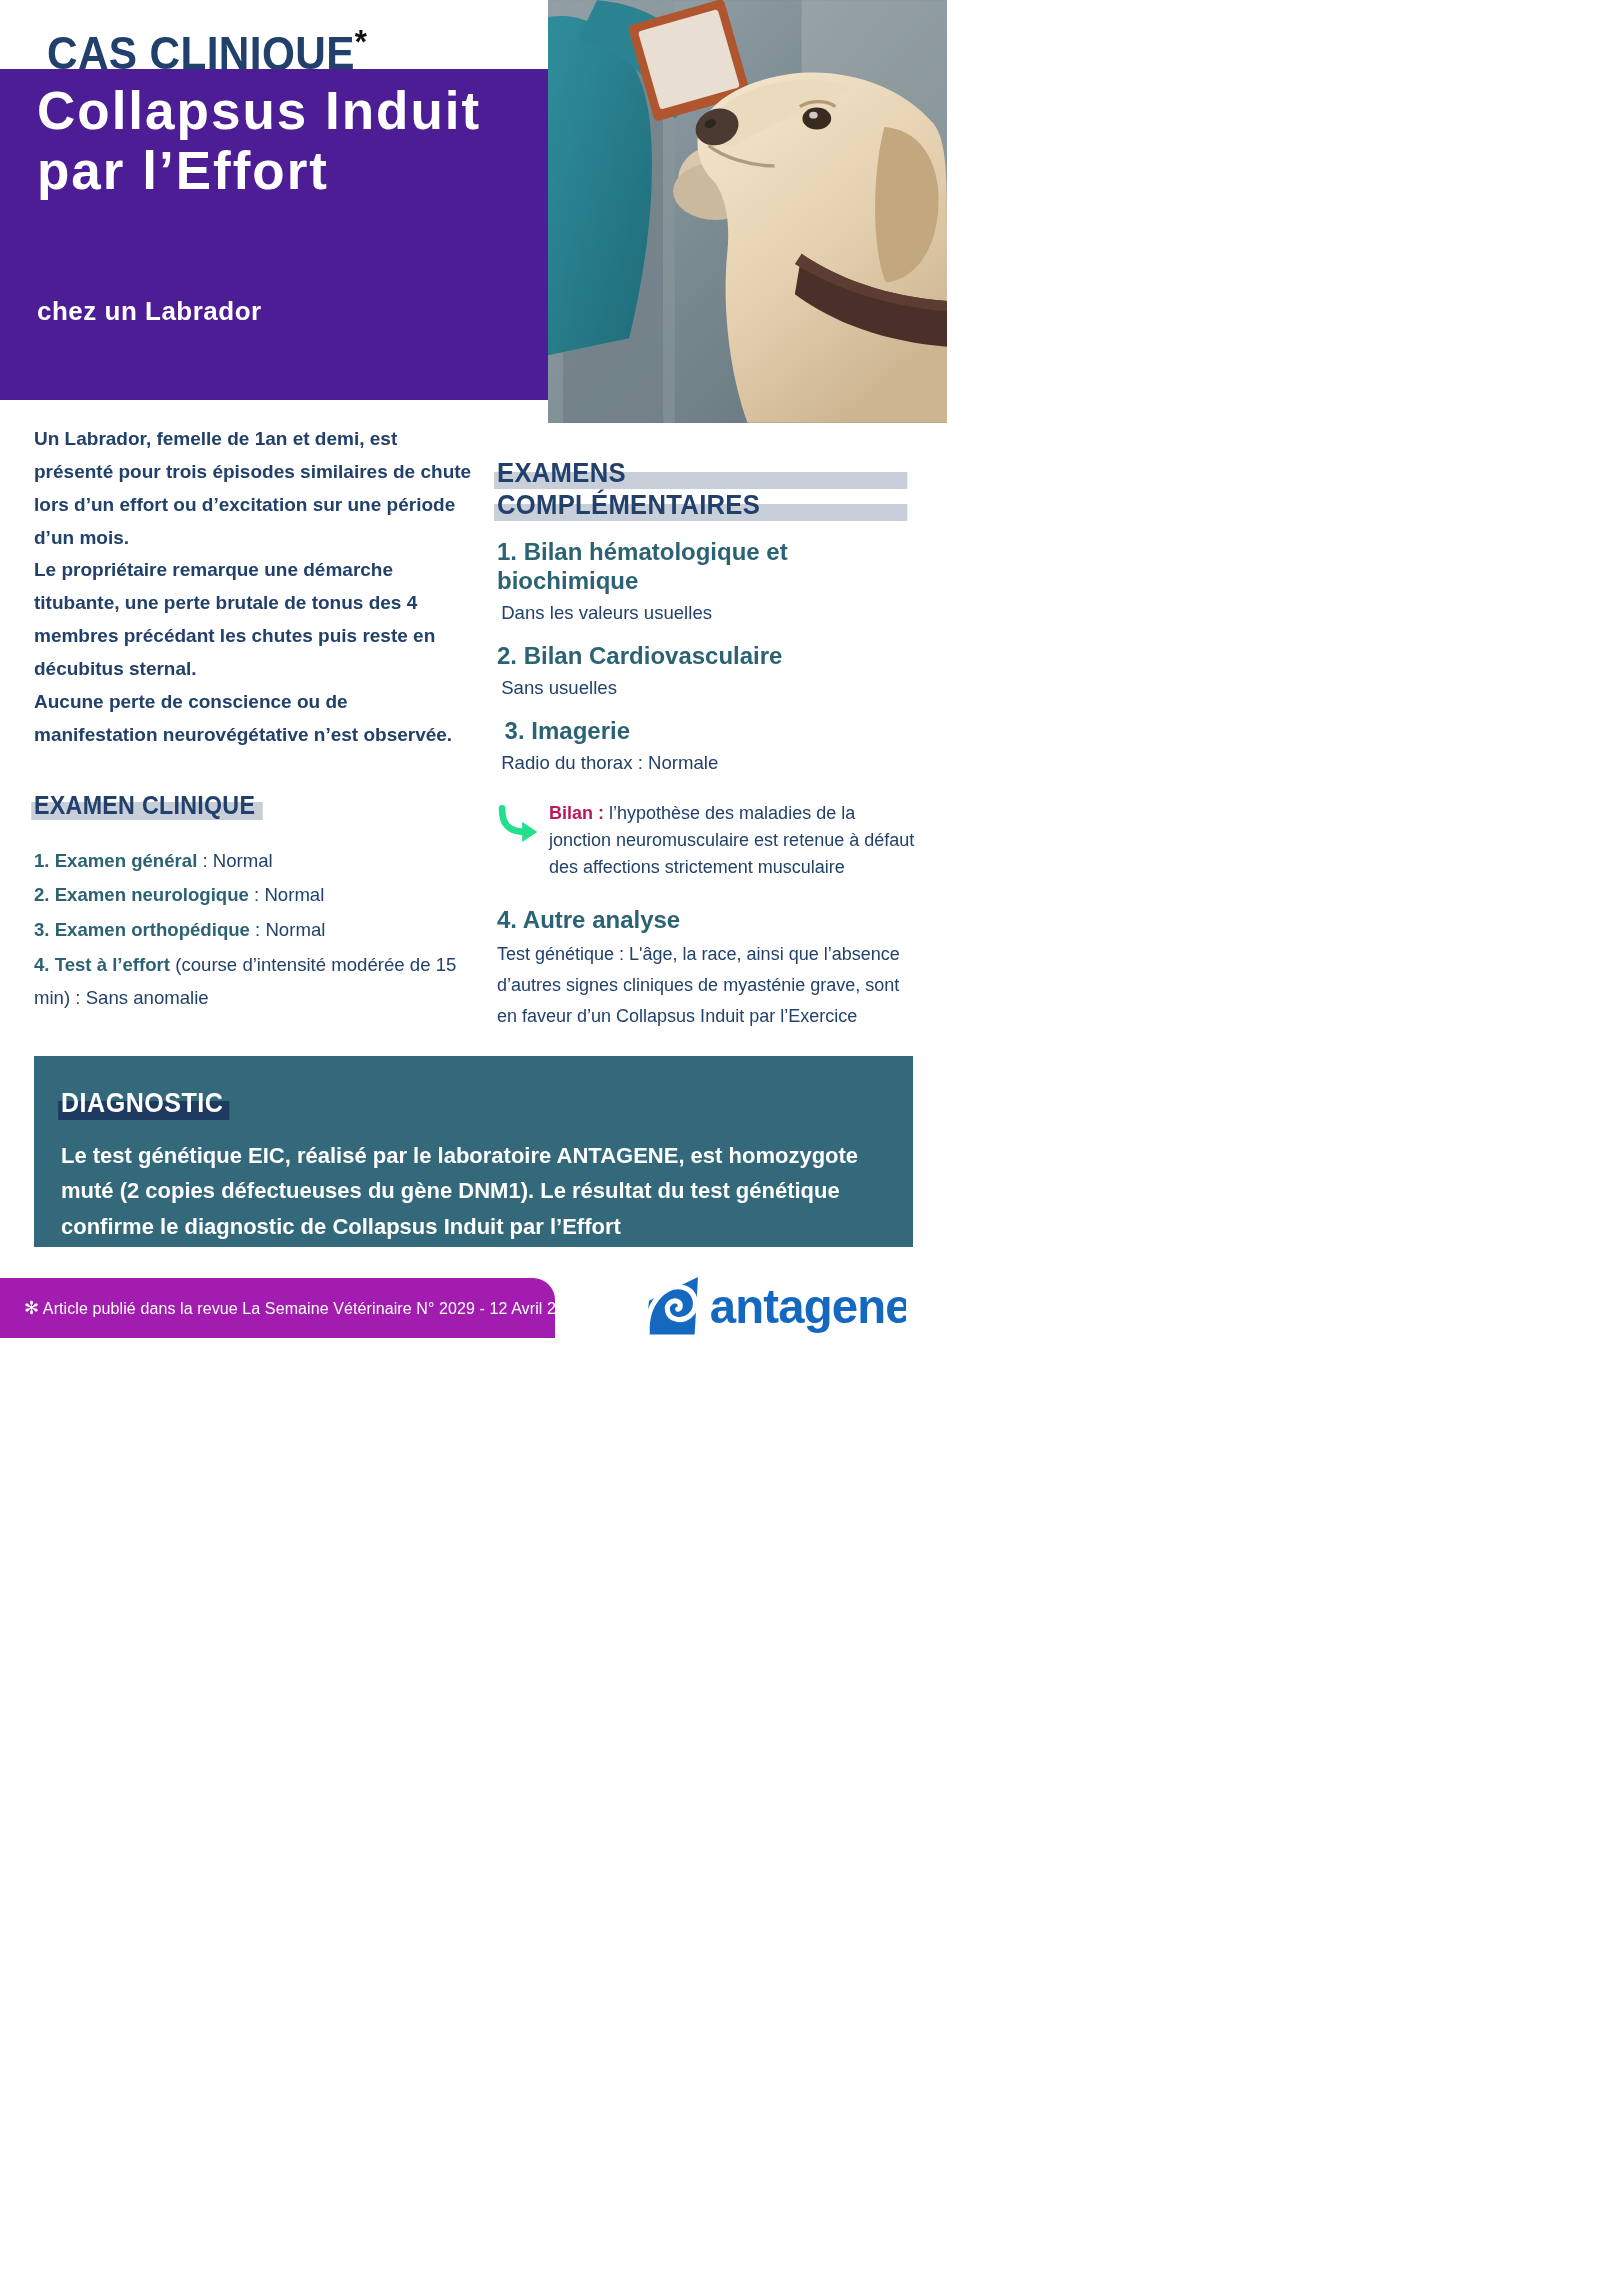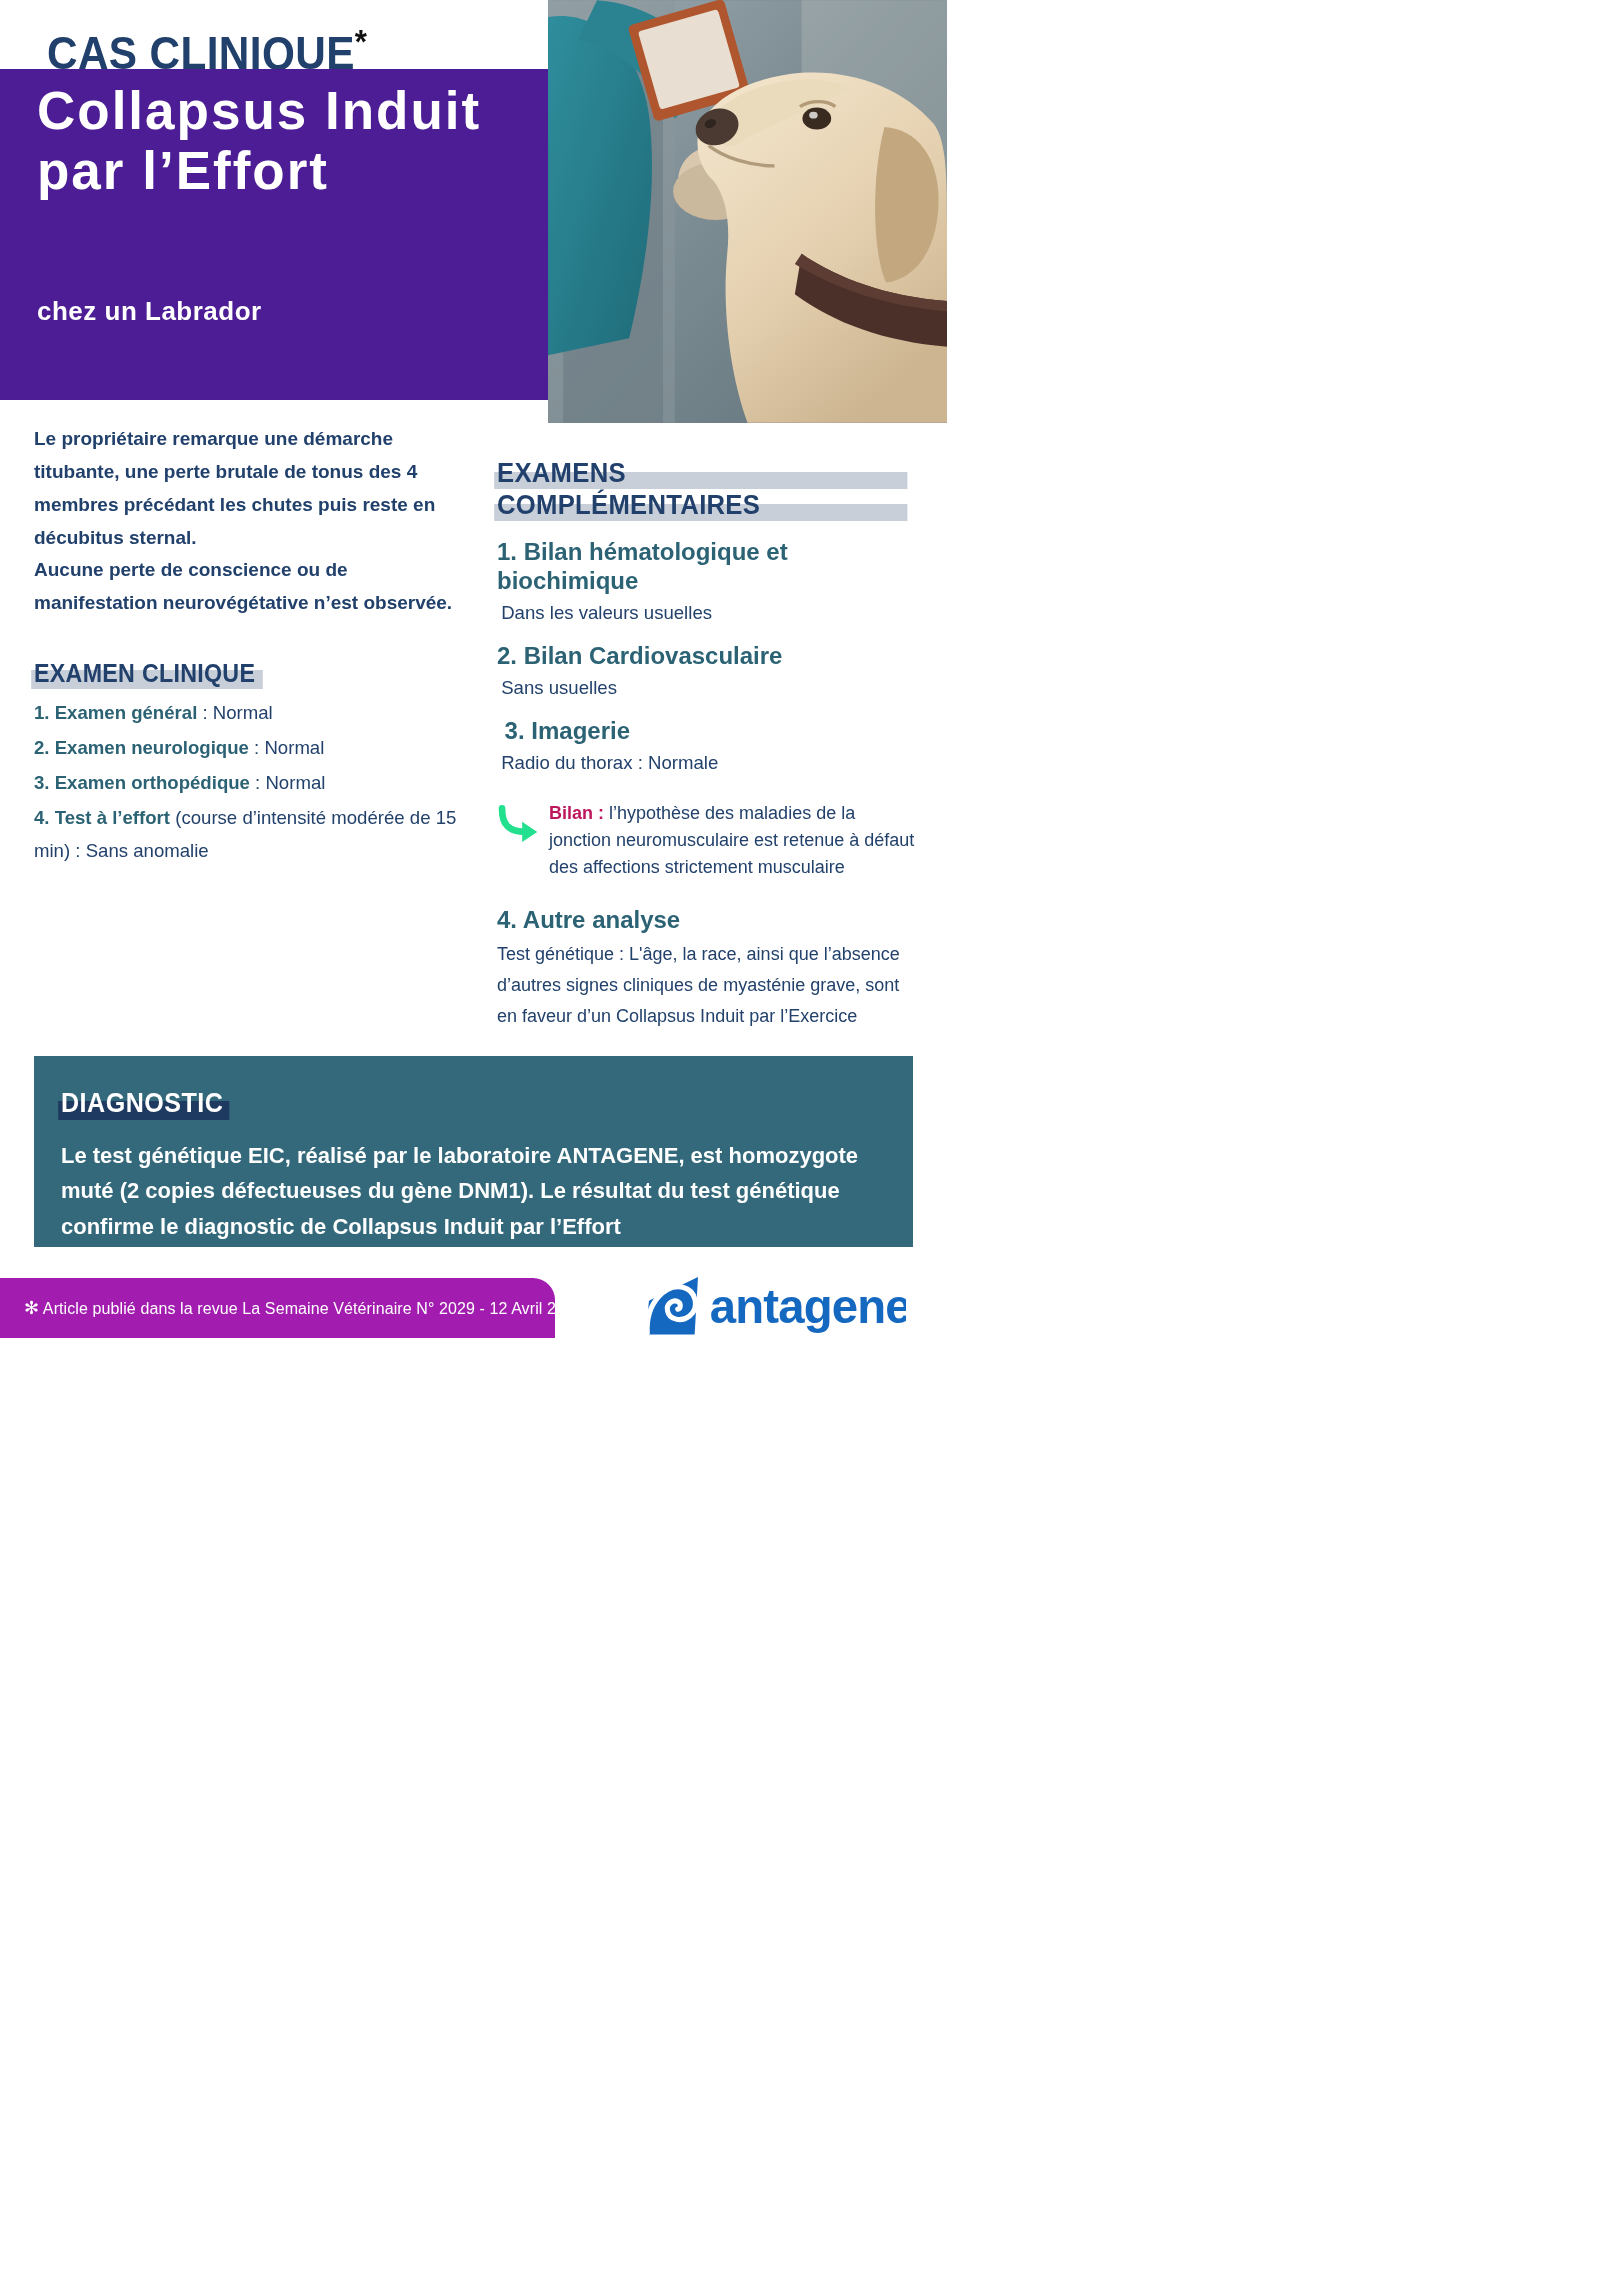--- a/index.html
+++ b/index.html
@@ -63,21 +63,21 @@
     white-space:nowrap;
   }
   .sec-head .hl {
     position:absolute; left:-3.4px; right:-8.5px; bottom:-1.7px; height:18.6px;
     background:#c8cfd9; z-index:0;
   }
   .sec-head .tx { position:relative; z-index:1; }
 
   .head-clinique { margin-top:39px; }
 
-  .num-list { margin-top:9px; font-size:18.6px; line-height:1.78; color:#22416b; }
+  .num-list { margin-top:25px; font-size:18.6px; line-height:1.78; color:#22416b; }
   .num-list .row { margin:0 0 1.7px 0; }
   .num-list b { color:#2b6274; font-weight:bold; }
 
   
   .ec-head { line-height:1.2; }
   .ec-head .l { position:relative; display:block; white-space:nowrap;
     transform:scaleX(0.95); transform-origin:left center; }
   .ec-head .hl { position:absolute; left:-3.4px; right:-8.5px; bottom:0.8px; height:17px;
     background:#c8cfd9; z-index:0; }
   .ec-head .tx { position:relative; z-index:1; font-size:27px; font-weight:bold; color:#21406b; letter-spacing:0.3px;}
@@ -193,20 +193,21 @@
     <div class="teal-block">
       <div class="teal-title">Collapsus Induit par l’Effort</div>
       <div class="teal-sub">chez un Labrador</div>
     </div>
   </div>
 
   <div class="cols">
 
     <div class="col-left">
       <div class="intro">
+        <p>Un Labrador, femelle de 1an et demi, est présenté pour trois épisodes similaires de chute lors d’un effort ou d’excitation sur une période d’un mois.</p>
         <p>Le propriétaire remarque une démarche titubante, une perte brutale de tonus des 4 membres précédant les chutes puis reste en décubitus sternal.</p>
         <p>Aucune perte de conscience ou de manifestation neurovégétative n’est observée.</p>
       </div>
 
       <div class="sec-head head-clinique">
         <span class="hl"></span>
         <span class="tx">EXAMEN CLINIQUE</span>
       </div>
 
       <div class="num-list">

